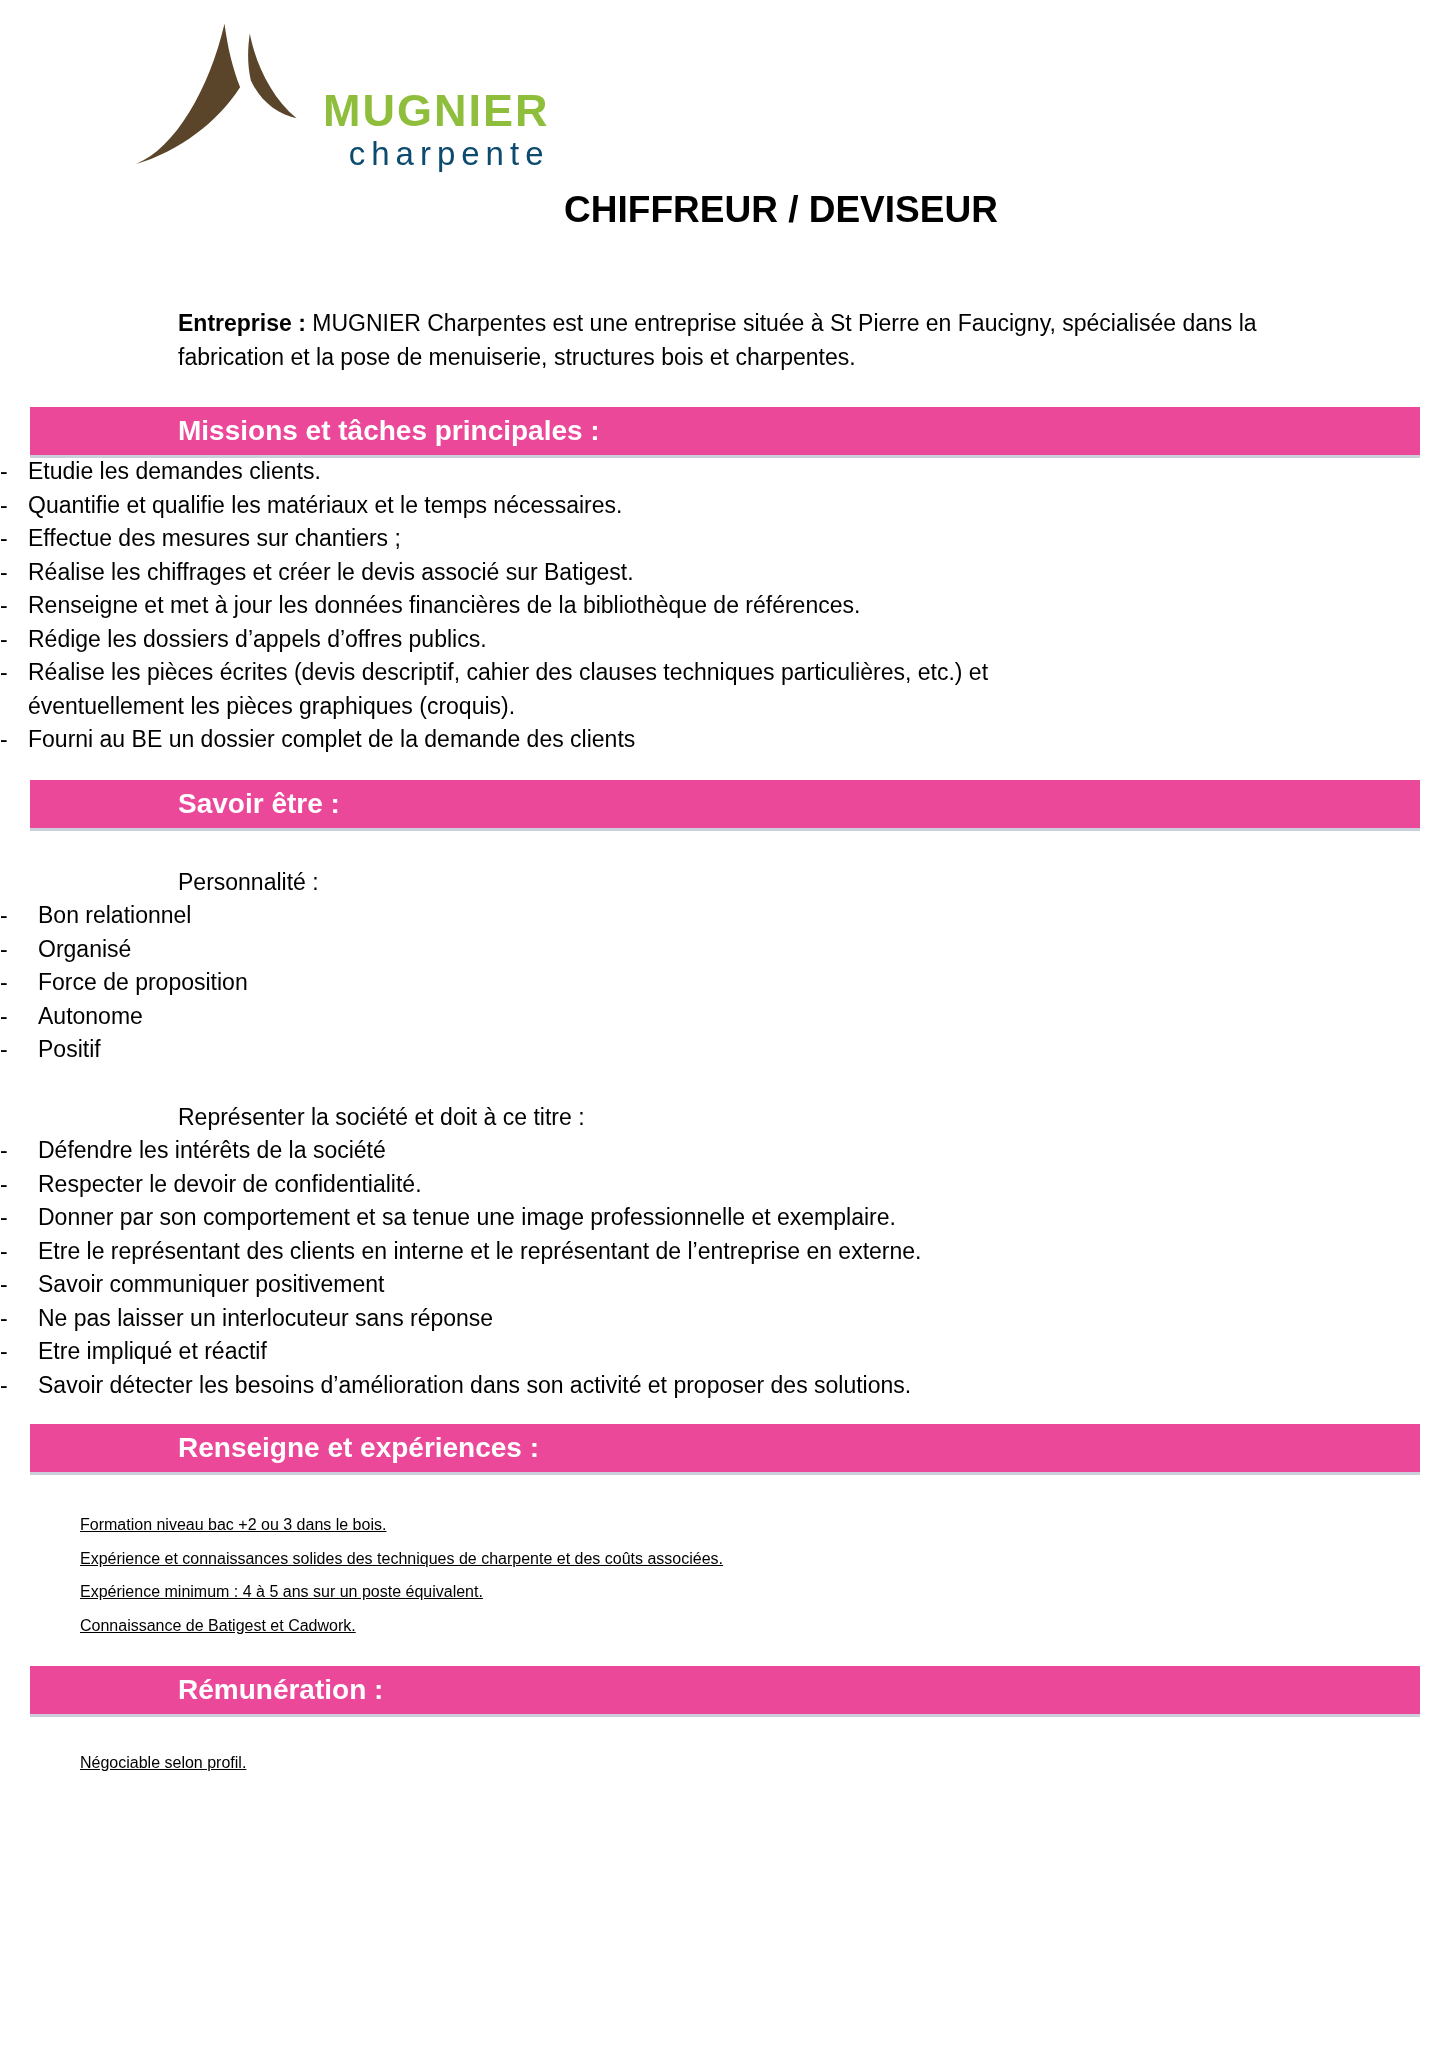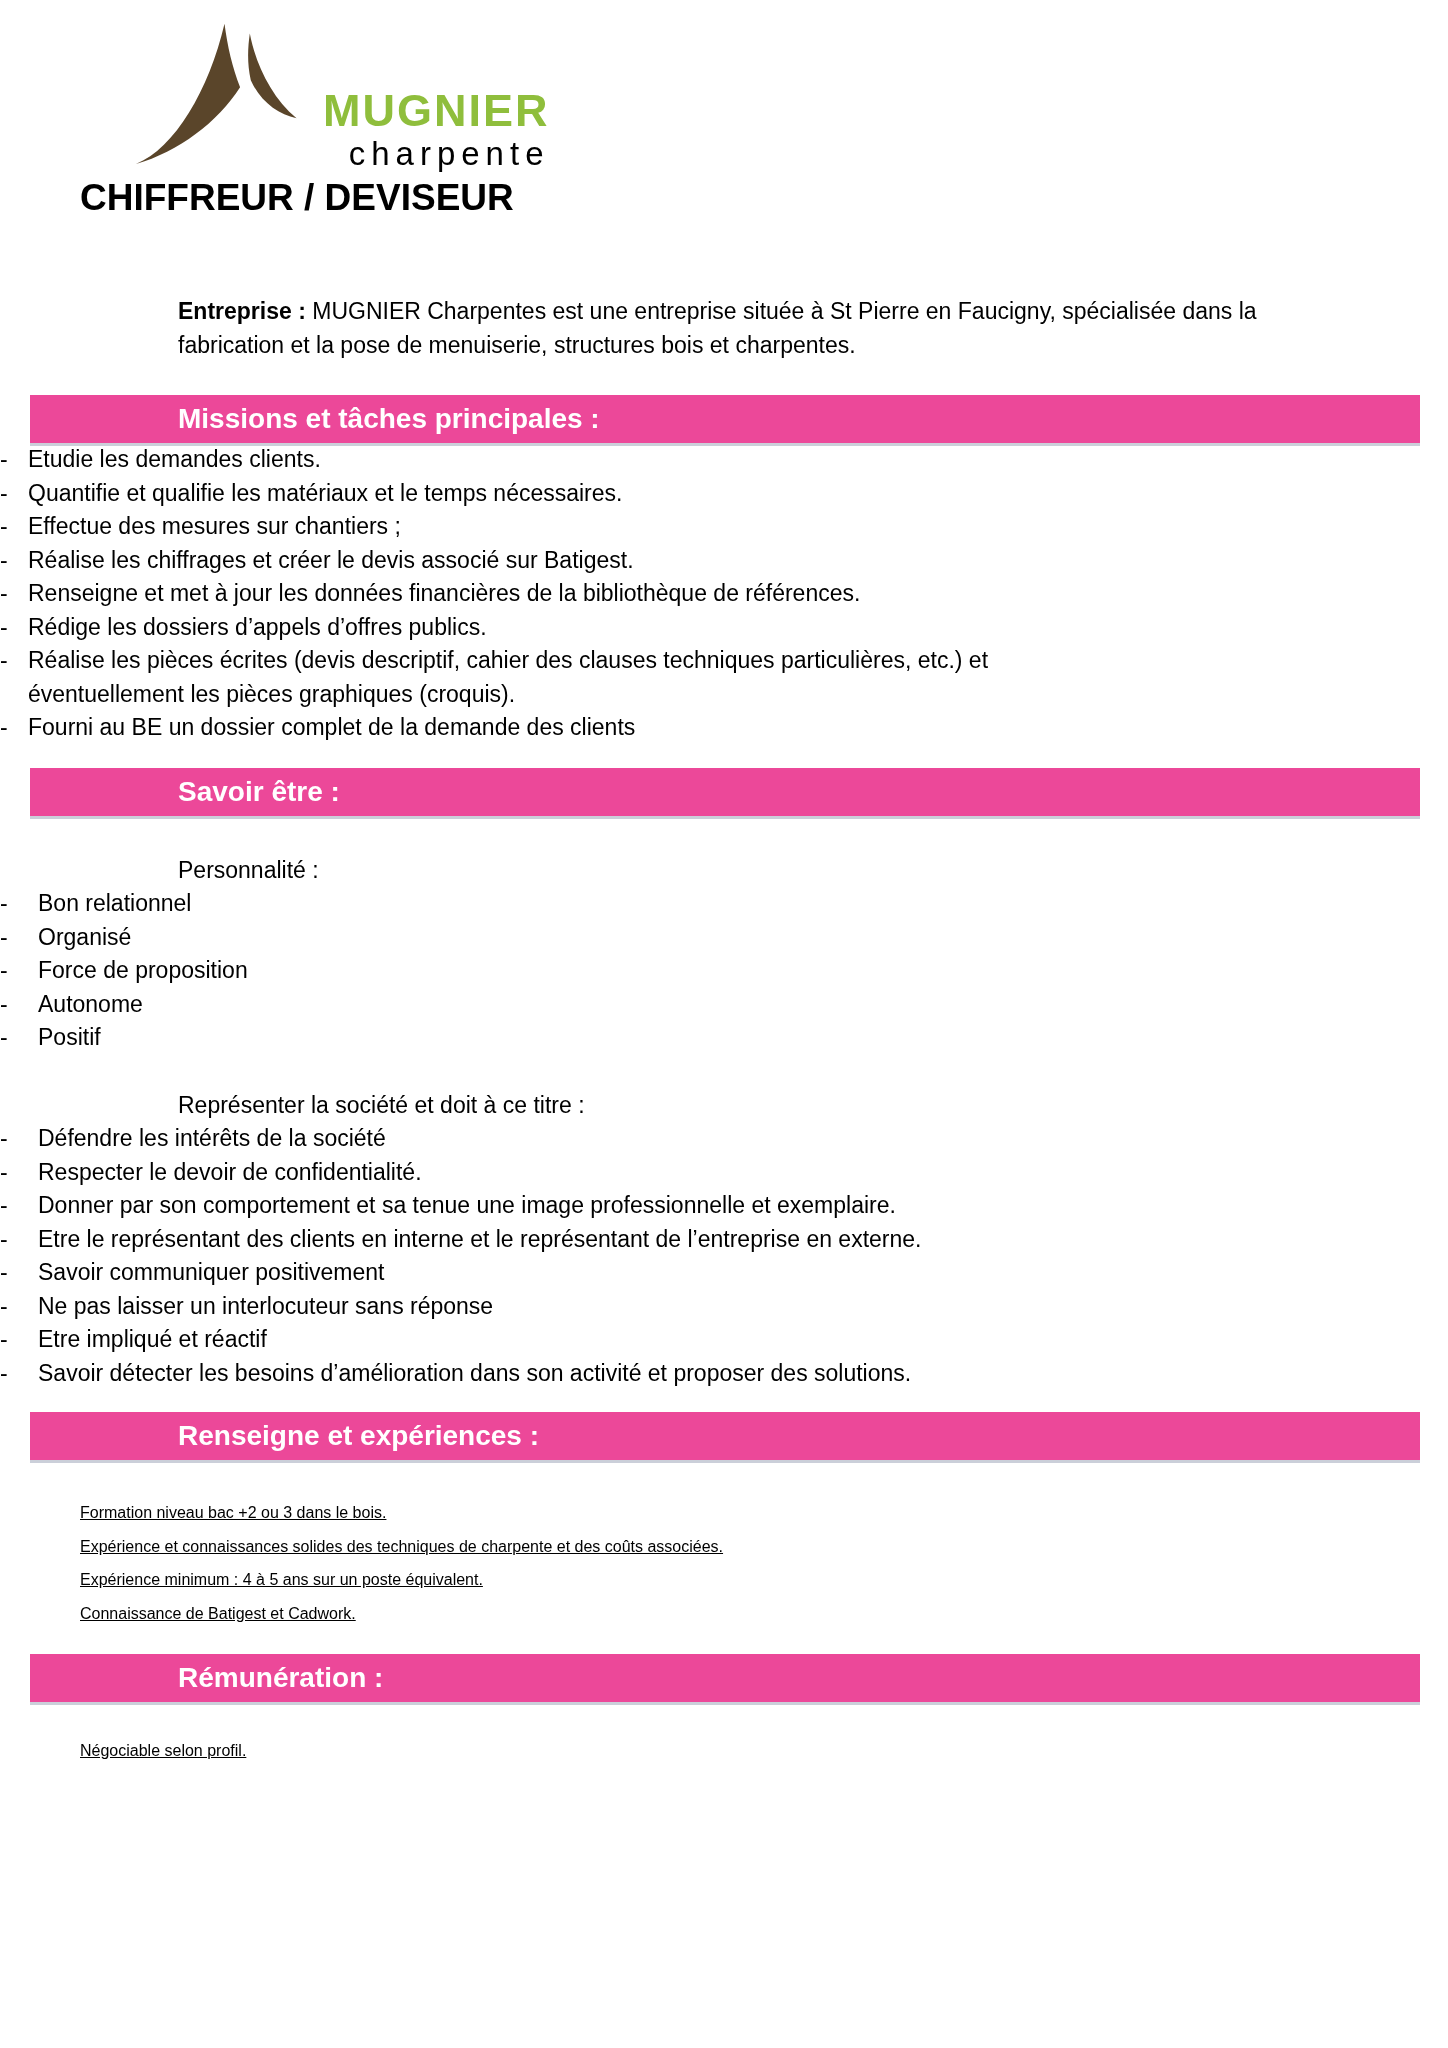--- a/index.html
+++ b/index.html
@@ -25,28 +25,29 @@
   .logo-mark{flex:0 0 auto;}
   .logo-text{
     display:flex;flex-direction:column;align-items:flex-end;
     margin-left:6px;padding-bottom:2px;
   }
   .brand{
     color:#8fbe3c;
     font-size:45px;font-weight:bold;letter-spacing:2px;line-height:1;
   }
   .brand-sub{
-    color:#000000;
+    color:#0c4a6e;
     font-size:33px;letter-spacing:6px;line-height:1;
     margin-top:4px;
   }
   
   .doc-title{
-    margin-top:4px;
-    padding-left:80px;
+    margin-top:16px;
+    padding-left:114px;
+    text-align:center;
     font-size:37px;font-weight:bold;
     letter-spacing:0px;
     line-height:44px;
   }
   
   .intro{
     margin:74px 90px 0 178px;
     max-width:1160px;
     font-size:23px;line-height:34px;
   }

